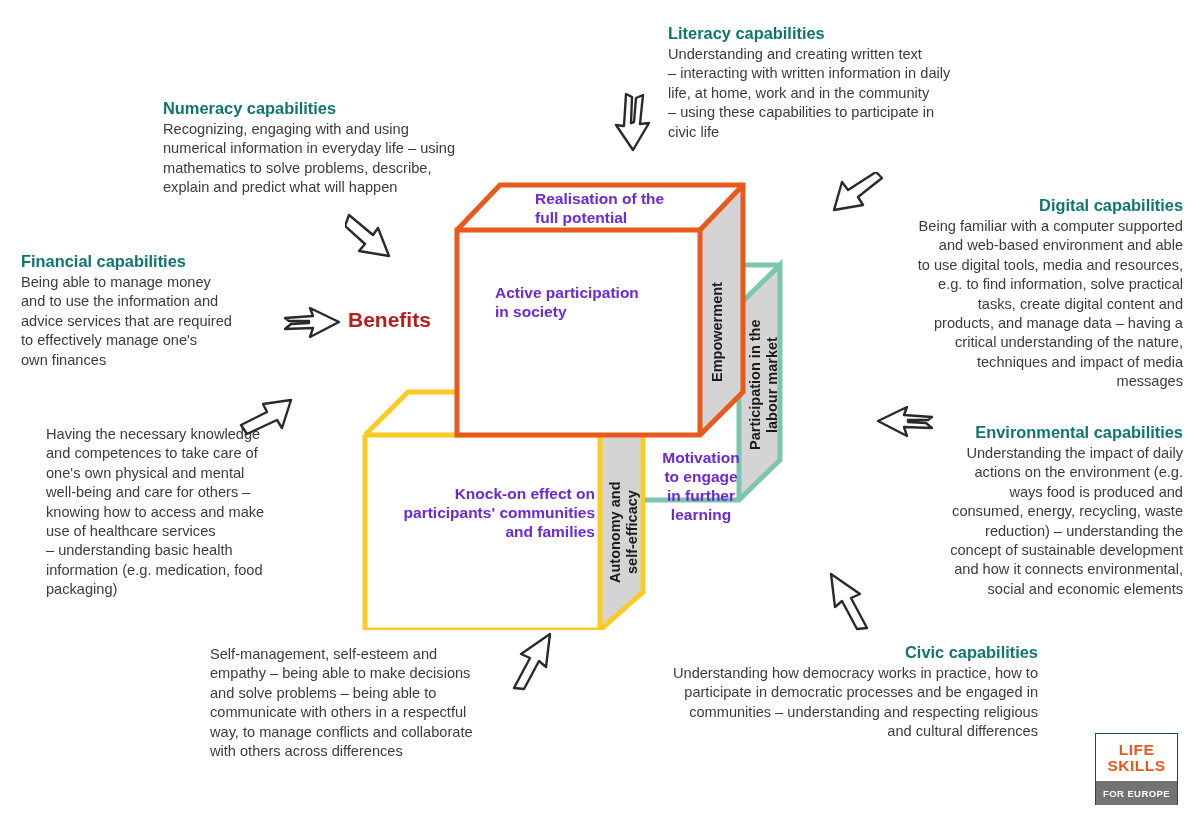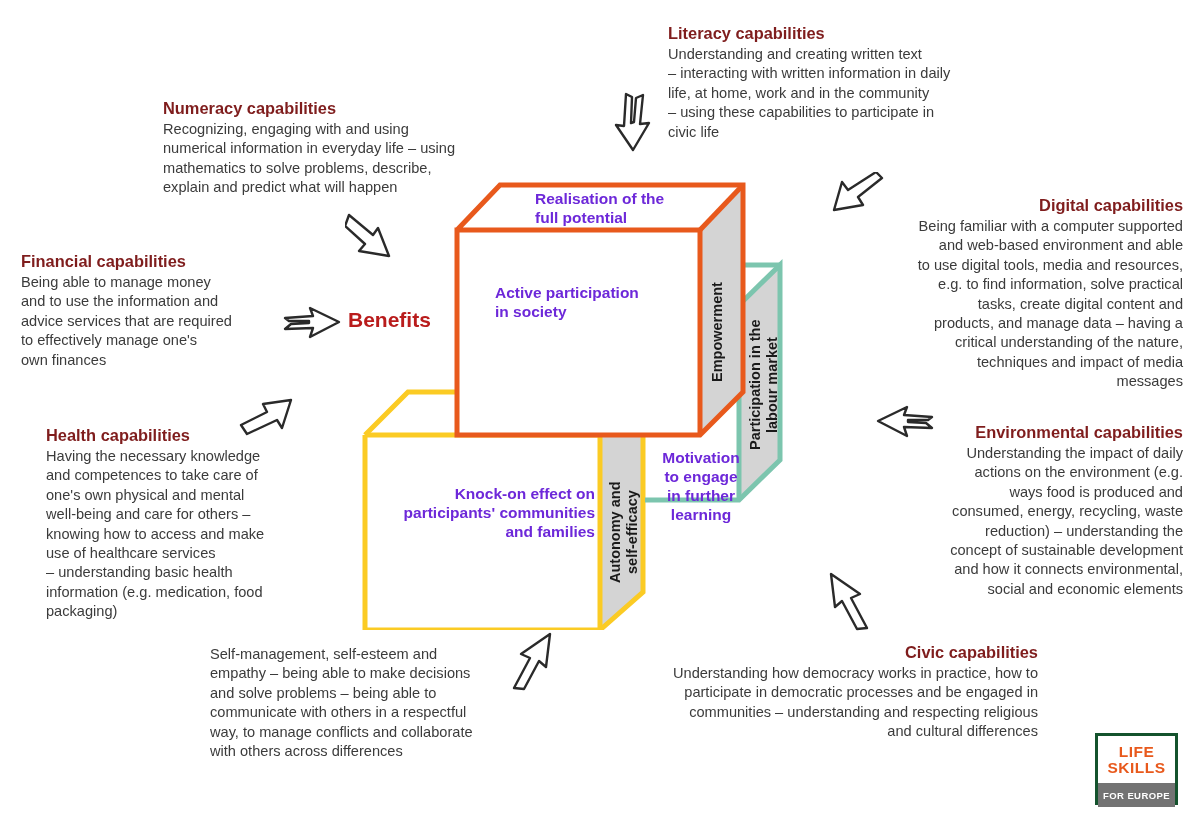--- a/index.html
+++ b/index.html
@@ -17,21 +17,21 @@
     background: #ffffff;
     overflow: hidden;
   }
   .cap-block {
     position: absolute;
     color: #3b3b3b;
     font-size: 14.6px;
     line-height: 1.33;
   }
   .cap-block .cap-title {
-    color: #7f1d1d;
+    color: #0f766e;
     font-weight: bold;
     font-size: 16.4px;
     line-height: 1.22;
     margin-bottom: 2px;
     display: block;
   }
   .cap-block .cap-body {
     display: block;
     white-space: pre-line;
   }
@@ -82,21 +82,21 @@
   }
   .arrow svg { display: block; }
 
   
   #logo {
     position: absolute;
     left: 1095px;
     top: 733px;
     width: 83px;
     height: 72px;
-    border: 3px solid #14532d;
+    border: 1px solid #14532d;
     background: #ffffff;
     box-sizing: border-box;
   }
   #logo .logo-top {
     height: 47px;
     display: flex;
     flex-direction: column;
     align-items: center;
     justify-content: center;
     color: #E8591C;
@@ -142,21 +142,20 @@
   <div class="cap-block align-left" style="left:21px; top:251px; width:250px;">
     <span class="cap-title">Financial capabilities</span>
     <span class="cap-body">Being able to manage money
 and to use the information and
 advice services that are required
 to effectively manage one's
 own finances</span>
   </div>
 
   <div class="cap-block align-left" style="left:46px; top:425px; width:265px;">
-    <span class="cap-title">Health capabilities</span>
     <span class="cap-body">Having the necessary knowledge
 and competences to take care of
 one's own physical and mental
 well-being and care for others –
 knowing how to access and make
 use of healthcare services
 – understanding basic health
 information (e.g. medication, food
 packaging)</span>
   </div>

